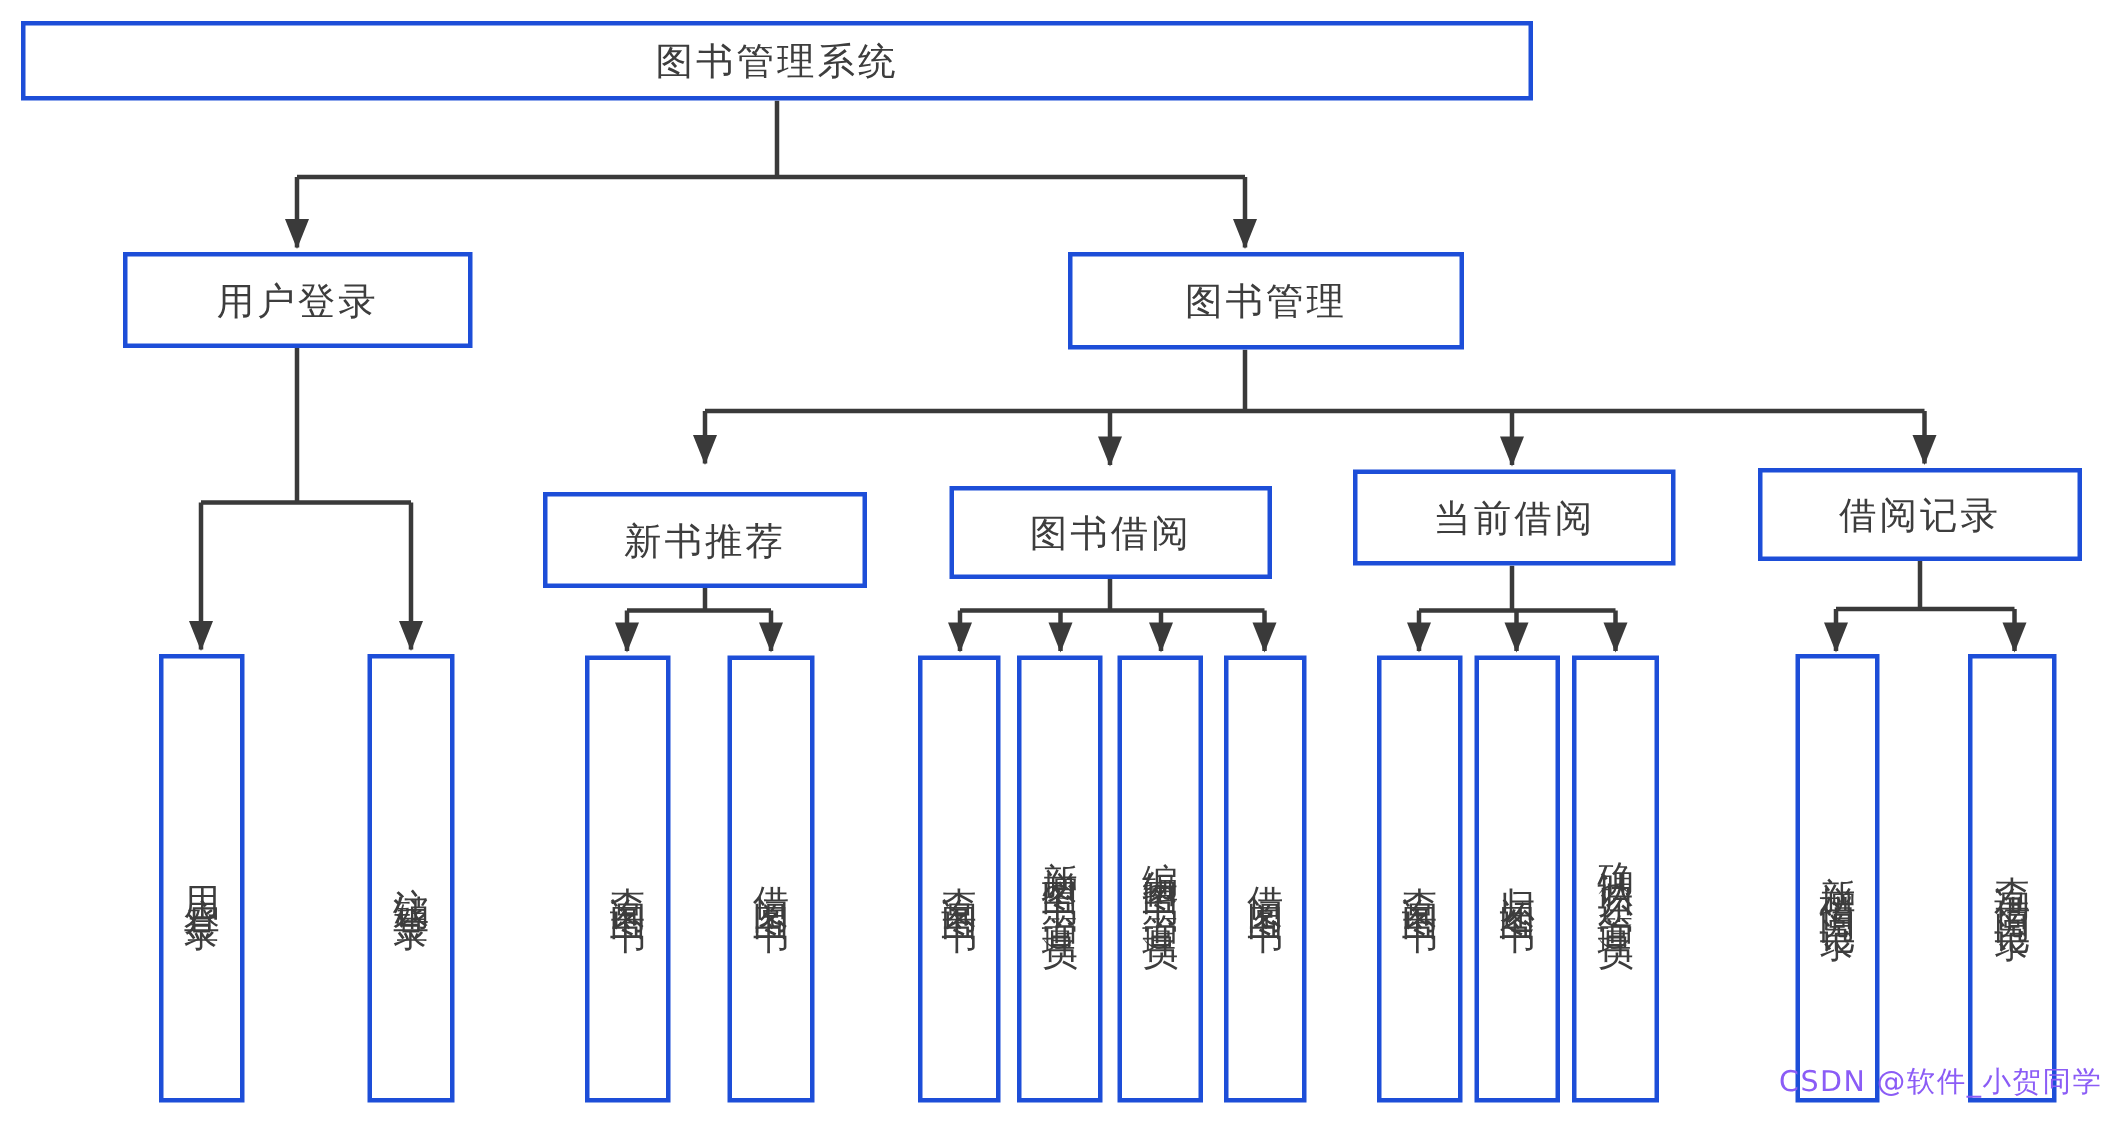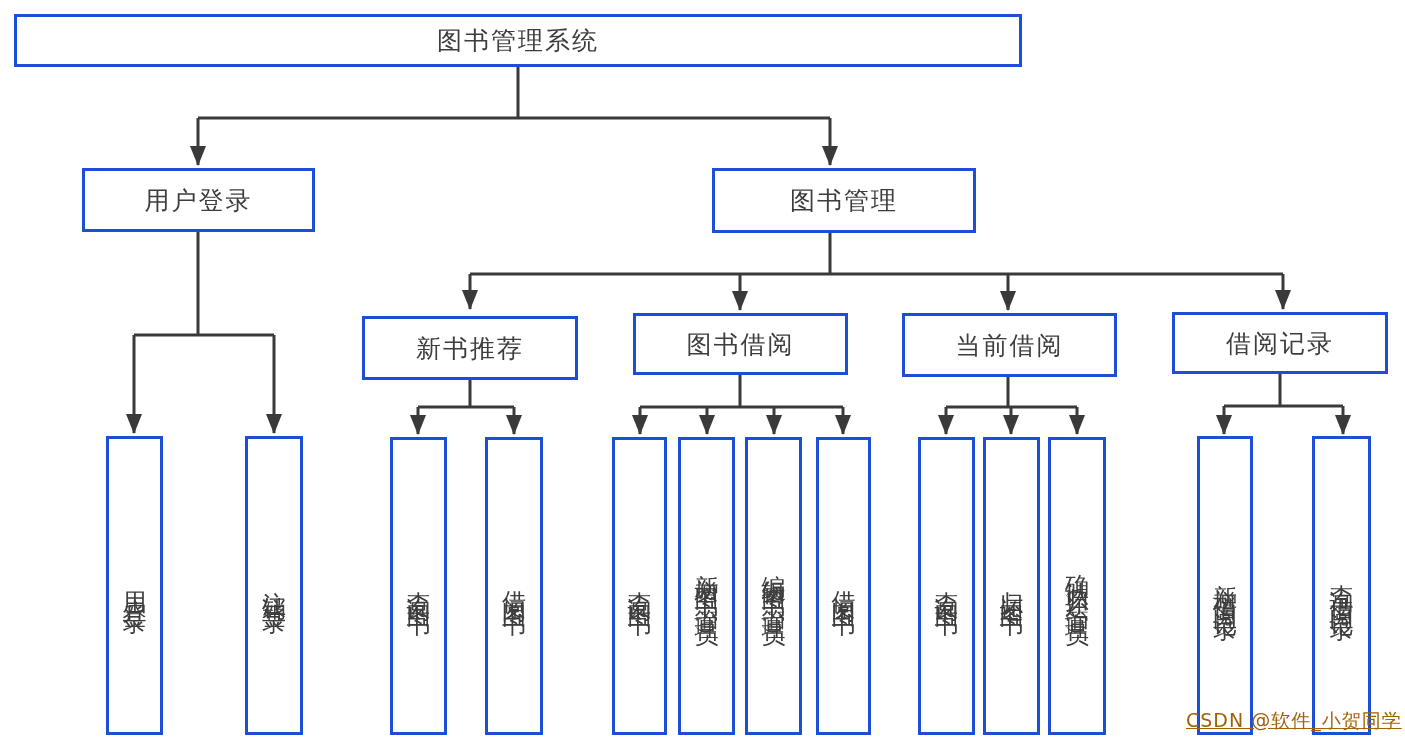--- a/index.html
+++ b/index.html
@@ -12,22 +12,22 @@
     position:absolute;box-sizing:border-box;background:#fff;
     border:3px solid #1d4ed8;display:flex;align-items:center;justify-content:center;
     color:#3d3d3d;
   }
   .hbox{font-size:25px;letter-spacing:2px;white-space:nowrap;}
   .leaf span{
     writing-mode:vertical-lr;text-orientation:mixed;
     font-size:24px;letter-spacing:7px;line-height:1;color:#3d3d3d;
   }
   .watermark{
-    position:absolute;left:1186px;top:708px;font-size:19px;color:#a16207;
-    letter-spacing:1px;white-space:nowrap;z-index:5;text-decoration:underline;
+    position:absolute;left:1186px;top:708px;font-size:19px;color:#8b5cf6;
+    letter-spacing:1px;white-space:nowrap;z-index:5;
   }
 </style>
 </head>
 <body>
 
 <div class="canvas">
 
   <svg class="connectors" viewBox="0 0 1405 747" xmlns="http://www.w3.org/2000/svg">
     <defs>
       <marker id="arrowhead" viewBox="0 0 22 18" markerWidth="22" markerHeight="18" refX="20" refY="9" orient="auto" markerUnits="userSpaceOnUse">
@@ -69,22 +69,22 @@
       <line x1="1224" y1="406" x2="1224" y2="434" marker-end="url(#arrowhead)"></line>
       <line x1="1343" y1="406" x2="1343" y2="434" marker-end="url(#arrowhead)"></line>
     </g>
   </svg>
 
   <div class="node hbox" style="left:14px;top:14px;width:1008px;height:53px;">图书管理系统</div>
 
   <div class="node hbox" style="left:82px;top:168px;width:233px;height:64px;">用户登录</div>
   <div class="node hbox" style="left:712px;top:168px;width:264px;height:65px;">图书管理</div>
 
-  <div class="node hbox" style="left:362px;top:316px;width:216px;height:64px;">新书推荐</div>
-  <div class="node hbox" style="left:633px;top:313px;width:215px;height:62px;">图书借阅</div>
+  <div class="node hbox" style="left:362px;top:328px;width:216px;height:64px;">新书推荐</div>
+  <div class="node hbox" style="left:633px;top:324px;width:215px;height:62px;">图书借阅</div>
   <div class="node hbox" style="left:1172px;top:312px;width:216px;height:62px;">借阅记录</div>
   <div class="node hbox" style="left:902px;top:313px;width:215px;height:64px;">当前借阅</div>
 
   <div class="node leaf" style="left:106px;top:436px;width:57px;height:299px;">
     <span>用户登录</span>
   </div>
   <div class="node leaf" style="left:245px;top:436px;width:58px;height:299px;">
     <span>注销登录</span>
   </div>
 

